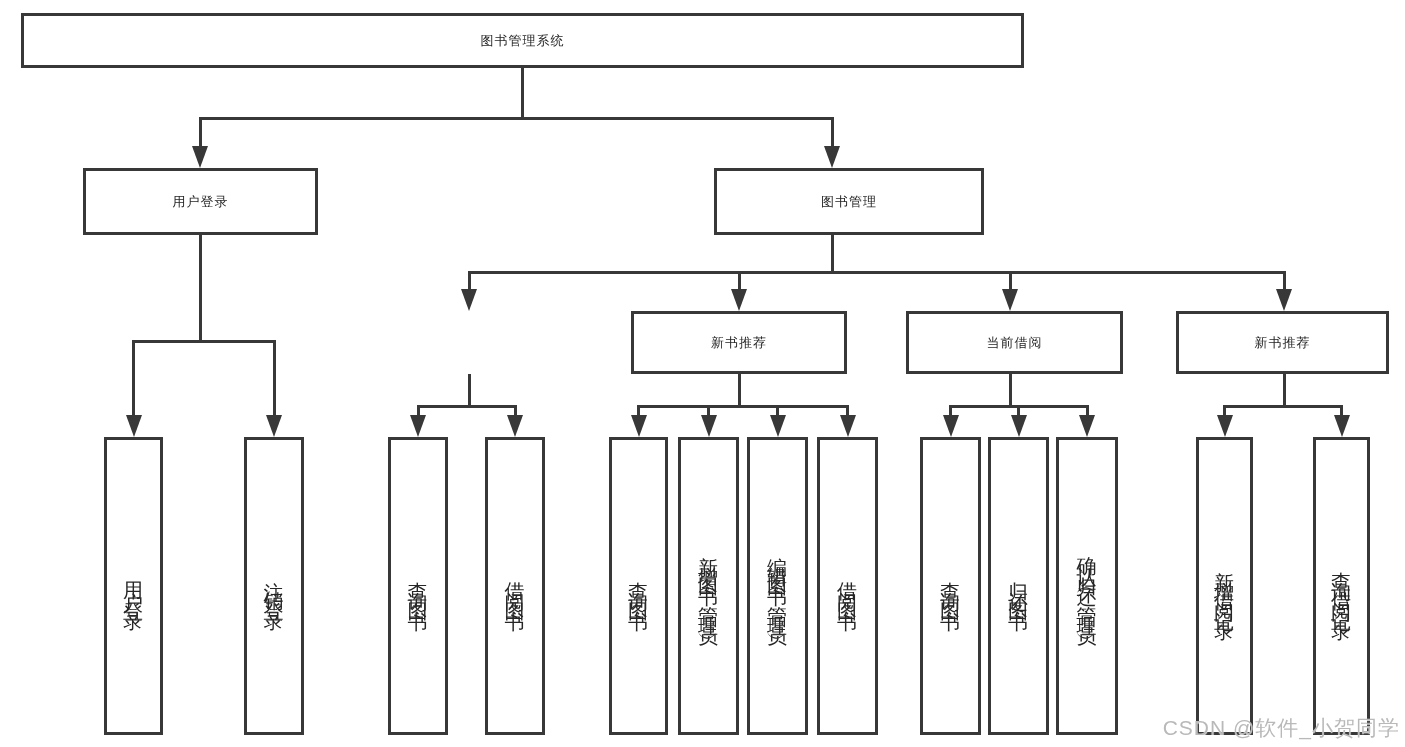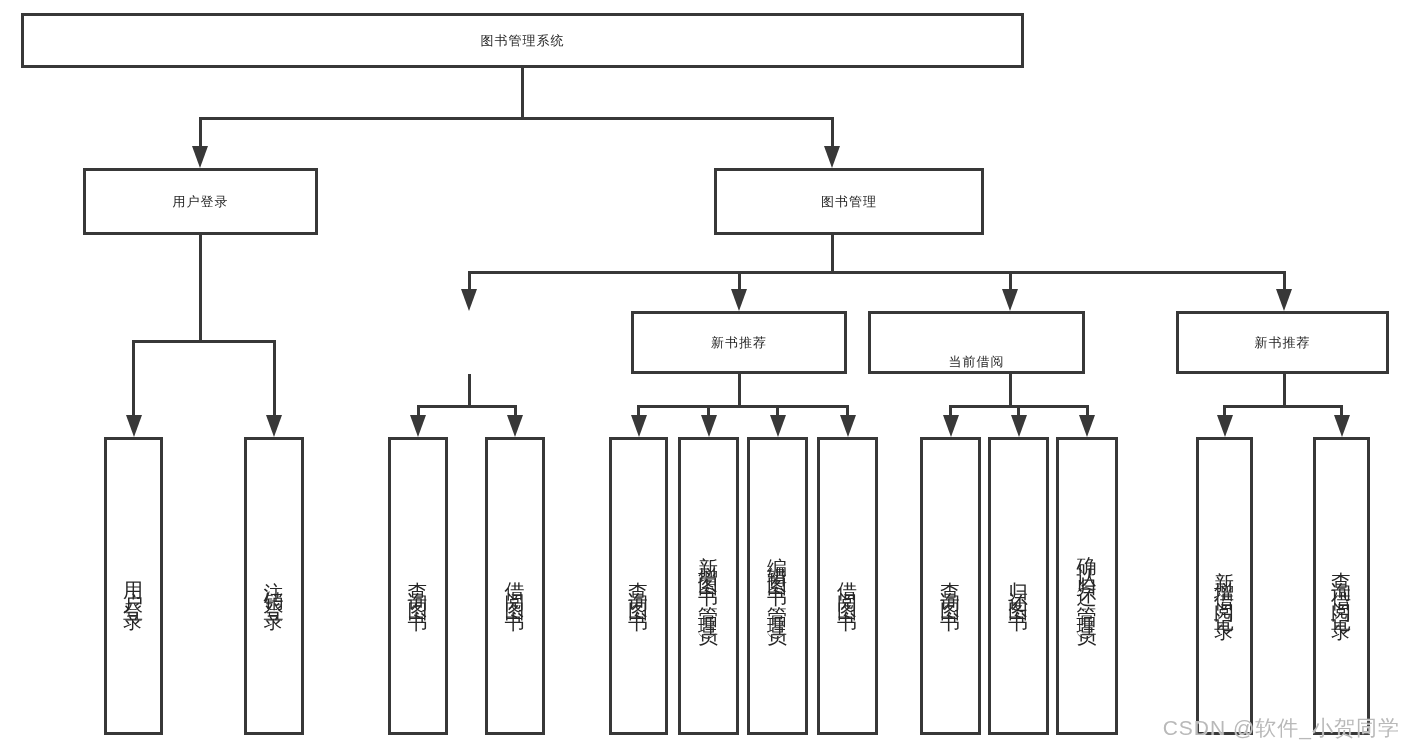--- a/index.html
+++ b/index.html
@@ -101,21 +101,21 @@
   <div class="box" style="left:83px;top:168px;width:235px;height:67px;">
     <span class="hlabel">用户登录</span>
   </div>
   <div class="box" style="left:714px;top:168px;width:270px;height:67px;">
     <span class="hlabel">图书管理</span>
   </div>
 
   <div class="box" style="left:631px;top:311px;width:216px;height:63px;">
     <span class="hlabel">新书推荐</span>
   </div>
-  <div class="box" style="left:868px;top:311px;width:217px;height:63px;align-items:flex-end;">
+  <div class="box" style="left:906px;top:311px;width:217px;height:63px;">
     <span class="hlabel">当前借阅</span>
   </div>
   <div class="box" style="left:1176px;top:311px;width:213px;height:63px;">
     <span class="hlabel">新书推荐</span>
   </div>
 
   <div class="box vbox" style="left:104px;top:437px;width:59px;height:298px;">
     <span class="vlabel">用户登录</span>
   </div>
   <div class="box vbox" style="left:244px;top:437px;width:60px;height:298px;">

